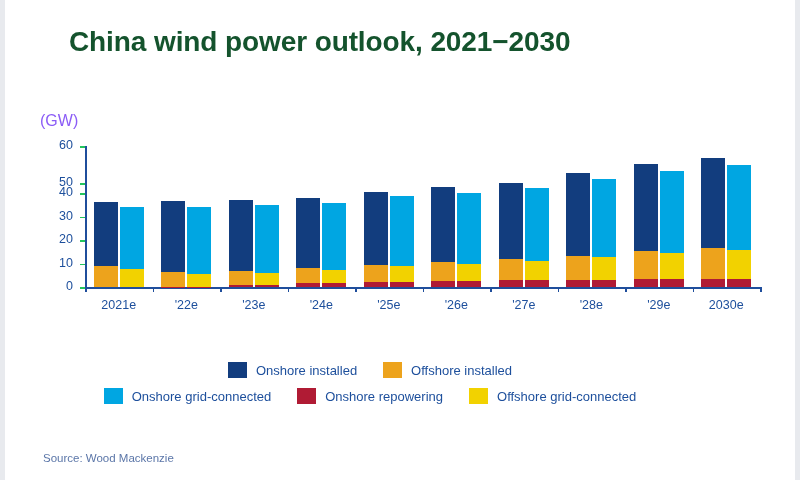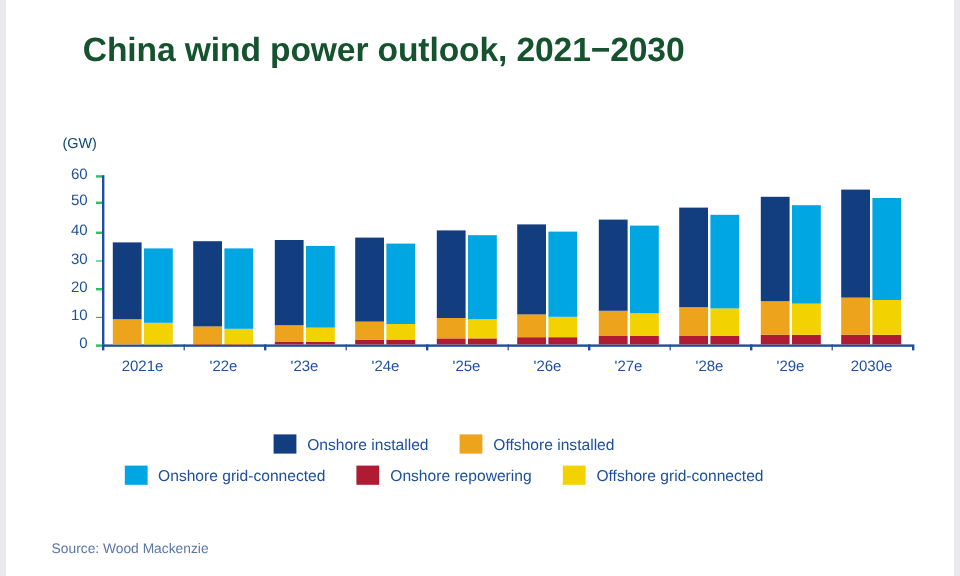--- a/index.html
+++ b/index.html
@@ -43,24 +43,24 @@
     top: 26px;
     font-size: 28px;
     font-weight: bold;
     color: #14532d;
     letter-spacing: -0.1px;
     white-space: nowrap;
     margin-left: 42px;
   }
   #unit-label {
     position: absolute;
-    left: 52px;
+    left: 40px;
     top: 112px;
-    font-size: 12px;
-    color: #0c4a6e;
+    font-size: 16px;
+    color: #8b5cf6;
     font-weight: normal;
   }
   
   #plot {
     position: absolute;
     left: 85px;
     top: 146px;
     width: 675px;
     height: 141px;
   }
@@ -182,21 +182,21 @@
         </div>
         <div class="y-tick" style="top: 94px;">
           <div class="y-tick-label">20</div>
         </div>
         <div class="y-tick" style="top: 70.5px;">
           <div class="y-tick-label">30</div>
         </div>
         <div class="y-tick" style="top: 47px;">
           <div class="y-tick-label">40</div>
         </div>
-        <div class="y-tick" style="top: 22px; text-align: center;">
+        <div class="y-tick" style="top: 37px; text-align: center;">
           <div class="y-tick-label">50</div>
         </div>
         <div class="y-tick" style="top: 0px;">
           <div class="y-tick-label">60</div>
         </div>
       </div>
     <div id="x-ticks">
         <div class="x-tick" style="left: 0px;"></div>
         <div class="x-tick" style="left: 67.5px;"></div>
         <div class="x-tick" style="left: 135px;"></div>

